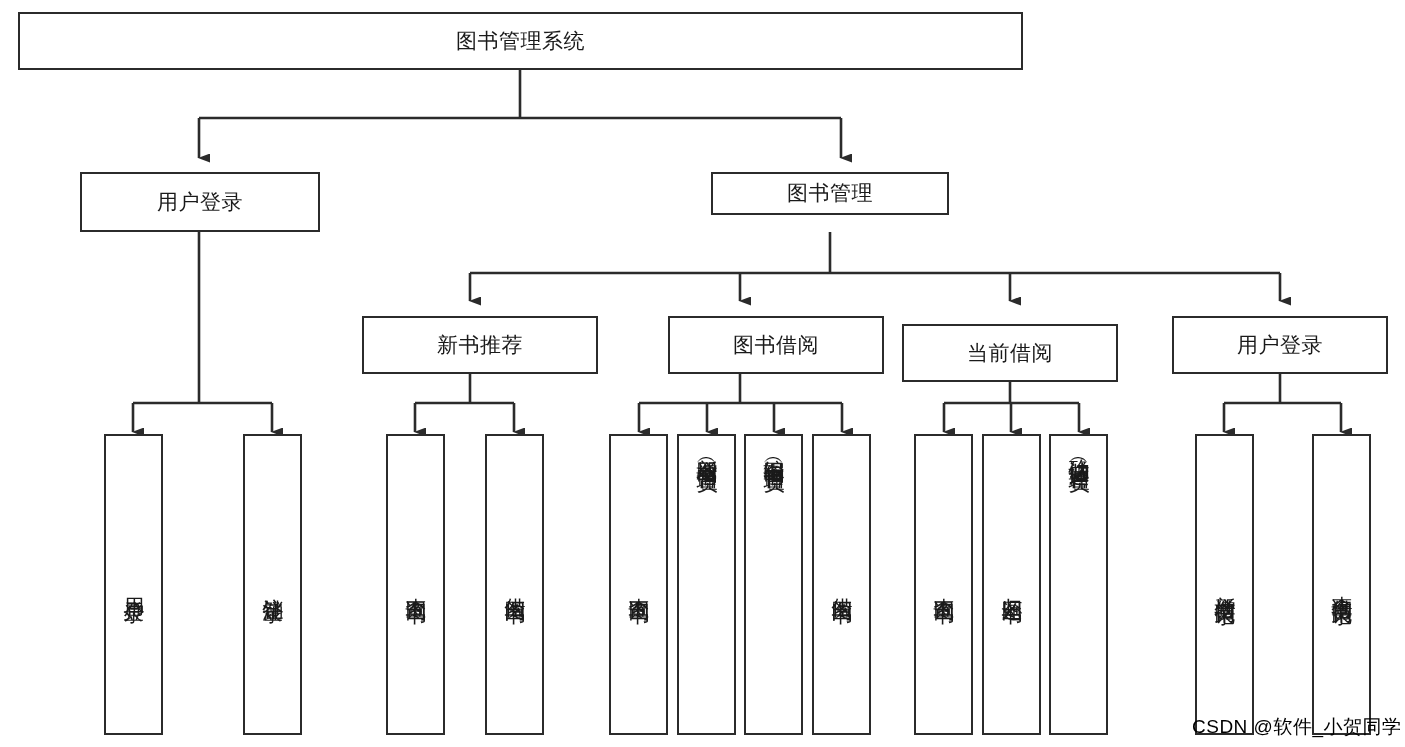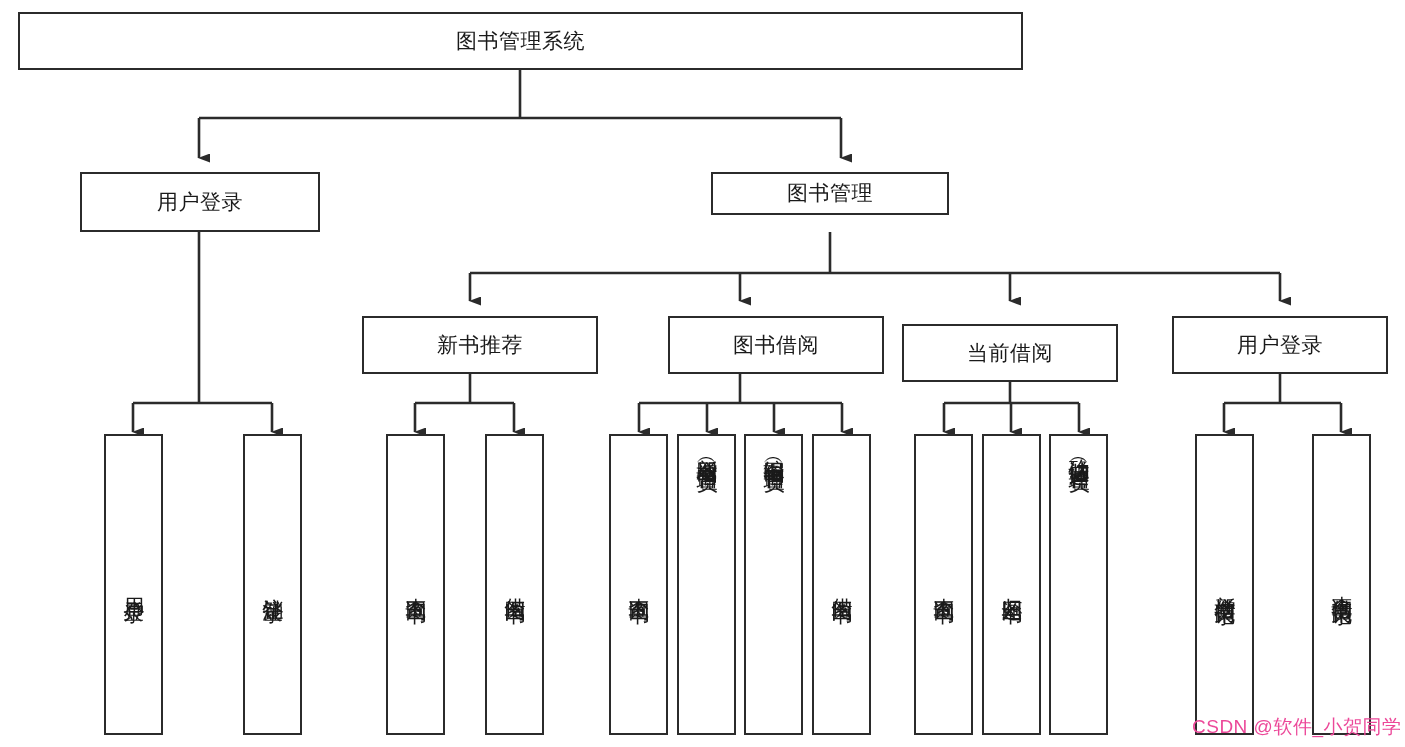--- a/index.html
+++ b/index.html
@@ -56,21 +56,21 @@
     top: 0;
     width: 1405px;
     height: 747px;
     pointer-events: none;
   }
   .watermark {
     position: absolute;
     left: 1192px;
     top: 714px;
     font-size: 19px;
-    color: #ec4899;
+    color: #000000;
     letter-spacing: 0.5px;
     white-space: nowrap;
   }
 </style>
 </head>
 <body>
 
 <div id="canvas">
 
   <svg id="edges" viewBox="0 0 1405 747">

